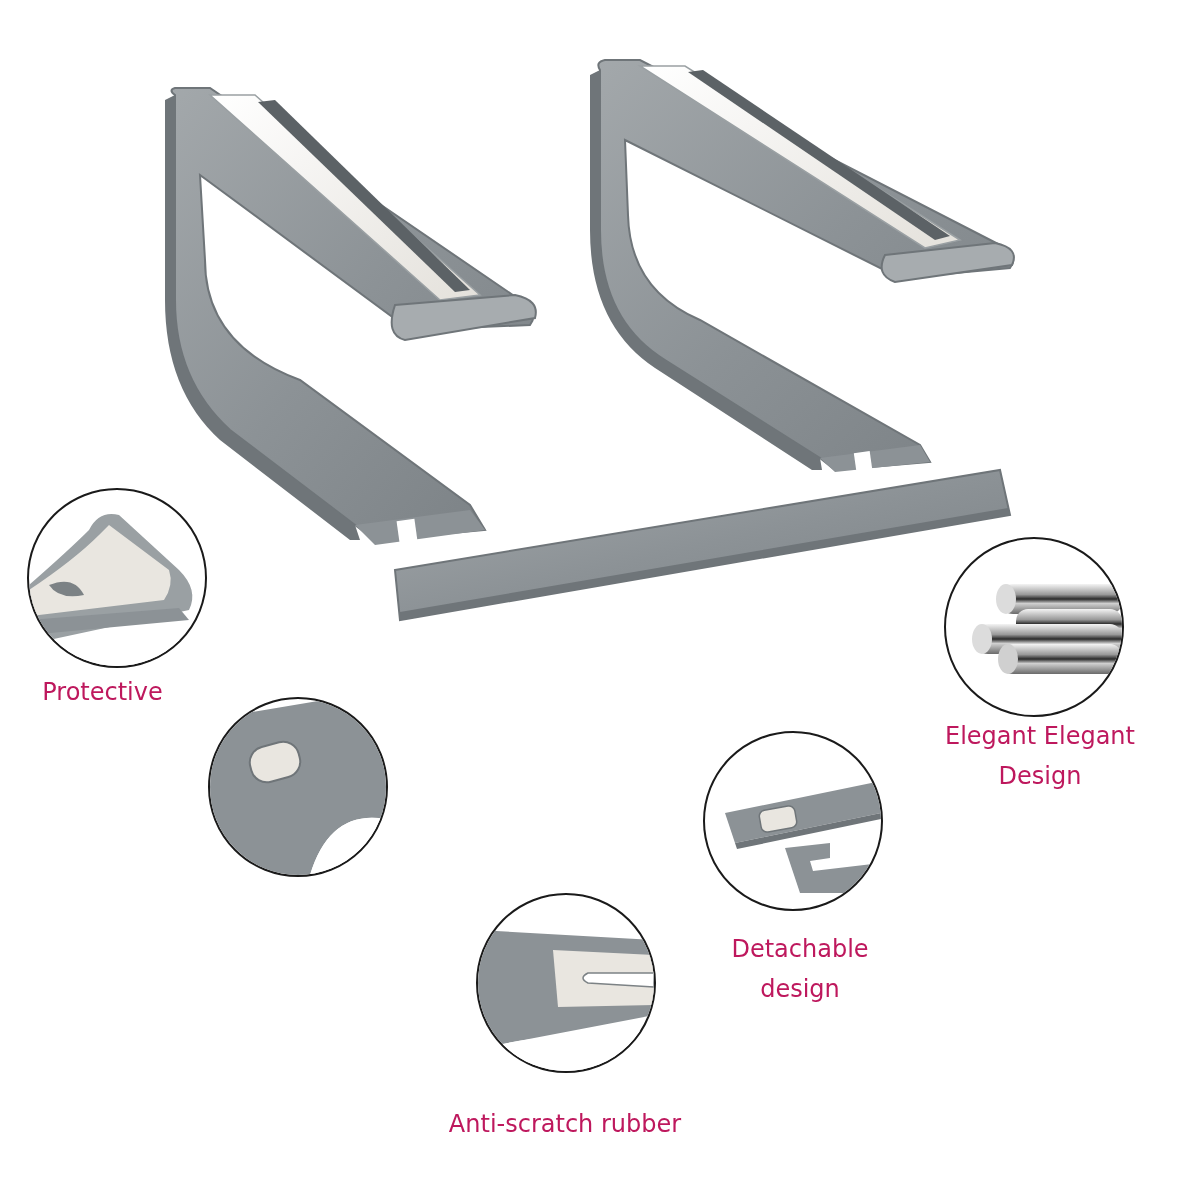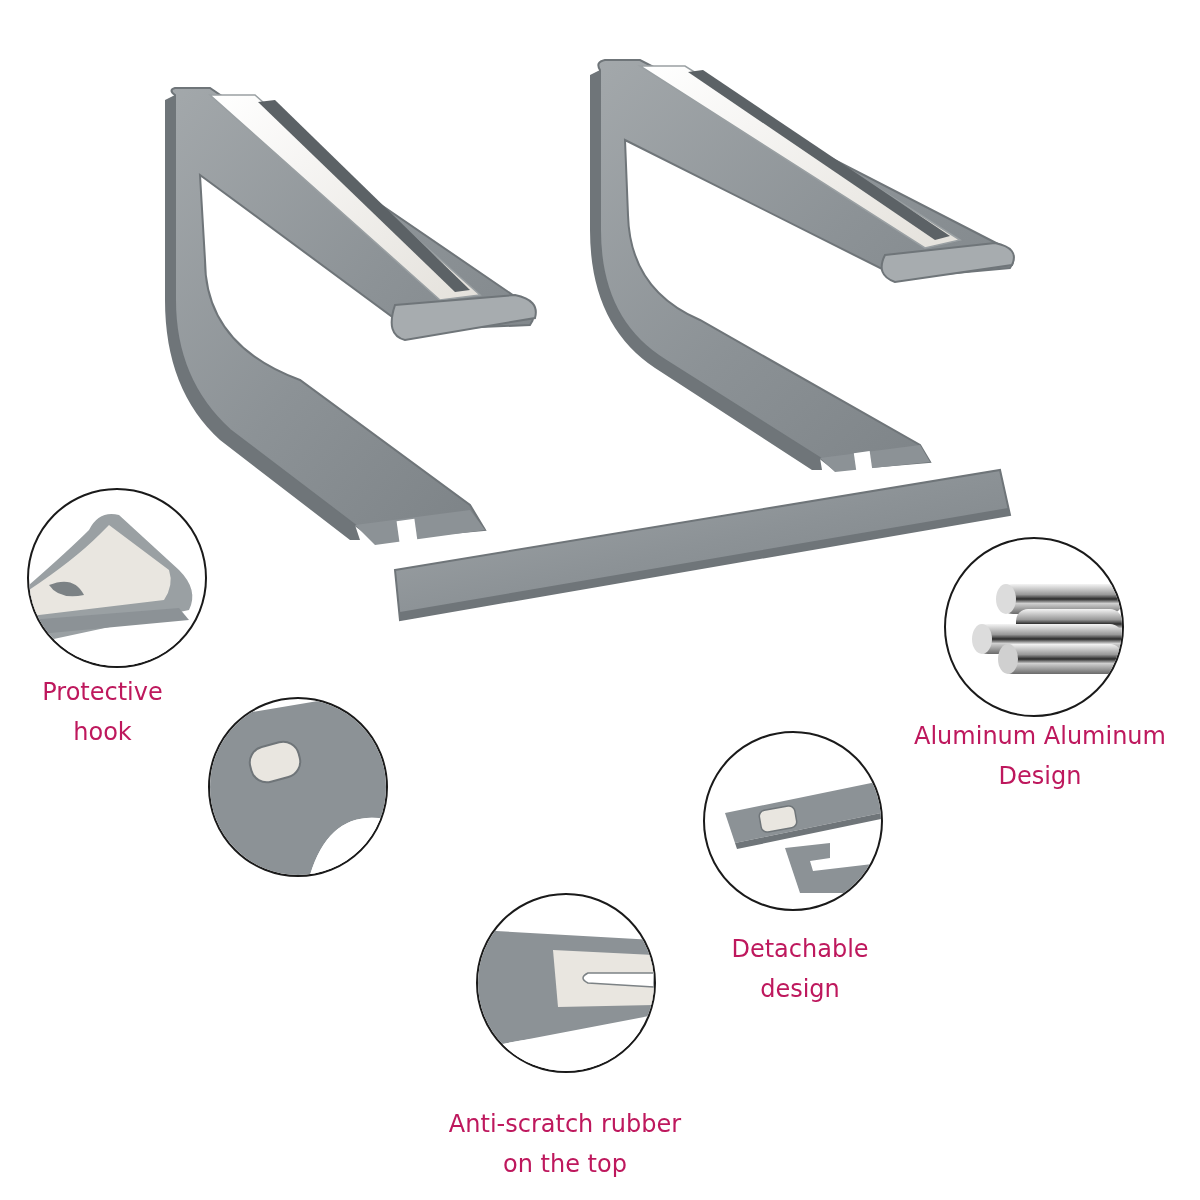--- a/index.html
+++ b/index.html
@@ -71,21 +71,20 @@
       <svg width="176" height="176" viewBox="0 0 176 176">
         <path d="M0 150 L176 150 L176 176 L0 176 Z" fill="#ffffff"></path>
         <path d="M0 95 Q40 60 60 40 Q70 20 90 25 L150 80 Q170 100 160 120 L20 150 L0 150 Z" fill="#9aa0a3"></path>
         <path d="M0 100 Q45 70 70 45 L80 35 L140 80 Q145 95 135 110 L10 125 L0 125 Z" fill="#e9e6e0"></path>
         <path d="M20 95 Q45 85 55 105 Q30 110 20 95 Z" fill="#7c8285"></path>
         <path d="M0 130 L150 118 L160 130 L0 145 Z" fill="#8c9296"></path>
       </svg>
     </div>
     <div class="label" style="left:0;top:672px;width:205px;">
       <div>Protective</div>
-      <div>hook</div>
     </div>
   </div>
 
   <div class="callout">
     <div class="circle" style="left:208px;top:697px;width:176px;height:176px;">
       <svg width="176" height="176" viewBox="0 0 176 176">
         <path d="M0 20 L150 -5 L176 10 L176 120 Q120 110 100 176 L0 176 Z" fill="#8c9296"></path>
         <path d="M100 176 Q120 110 176 120 L176 176 Z" fill="#ffffff"></path>
         <rect x="40" y="45" width="50" height="36" rx="16" fill="#e9e6e0" stroke="#6f7579" stroke-width="2" transform="rotate(-15 65 63)"></rect>
       </svg>
@@ -98,21 +97,20 @@
     <div class="circle" style="left:476px;top:893px;width:176px;height:176px;">
       <svg width="176" height="176" viewBox="0 0 176 176">
         <path d="M0 35 L176 45 L176 120 L20 150 L0 155 Z" fill="#8c9296"></path>
         <path d="M75 55 L176 60 L176 110 L80 112 Z" fill="#e9e6e0"></path>
         <path d="M110 78 L176 78 L176 92 L110 88 Q100 83 110 78 Z" fill="#ffffff" stroke="#7c8285" stroke-width="1.5"></path>
         <path d="M0 155 L20 150 Q60 140 176 135 L176 176 L0 176 Z" fill="#ffffff"></path>
       </svg>
     </div>
     <div class="label" style="left:410px;top:1072px;width:310px;margin-top:32px;">
       <div>Anti-scratch rubber</div>
-      <div>on the top</div>
     </div>
   </div>
 
   <div class="callout">
     <div class="circle" style="left:703px;top:731px;width:176px;height:176px;">
       <svg width="176" height="176" viewBox="0 0 176 176">
         <path d="M20 80 L176 48 L176 80 L30 110 Z" fill="#8c9296"></path>
         <path d="M30 110 L176 80 L176 86 L32 116 Z" fill="#6f7579"></path>
         <rect x="55" y="75" width="36" height="22" rx="6" fill="#e9e6e0" stroke="#6f7579" stroke-width="1.5" transform="rotate(-10 73 86)"></rect>
         <path d="M80 115 L125 110 L125 125 L105 128 L108 138 L176 130 L176 160 L95 160 Z" fill="#8c9296"></path>
@@ -139,18 +137,18 @@
         <rect x="55" y="45" width="121" height="30" rx="12" fill="url(#rod)"></rect>
         <rect x="70" y="70" width="106" height="30" rx="12" fill="url(#rod)"></rect>
         <rect x="30" y="85" width="146" height="30" rx="12" fill="url(#rod)"></rect>
         <rect x="55" y="105" width="121" height="30" rx="12" fill="url(#rod)"></rect>
         <ellipse cx="60" cy="60" rx="10" ry="15" fill="#dcdcdc"></ellipse>
         <ellipse cx="36" cy="100" rx="10" ry="15" fill="#dcdcdc"></ellipse>
         <ellipse cx="62" cy="120" rx="10" ry="15" fill="#d0d0d0"></ellipse>
       </svg>
     </div>
     <div class="label" style="left:890px;top:716px;width:300px;">
-      <div>Aluminum Aluminum</div>
+      <div>Elegant Elegant</div>
       <div>Design</div>
     </div>
   </div>
 
 </div>
 
 </body></html>

